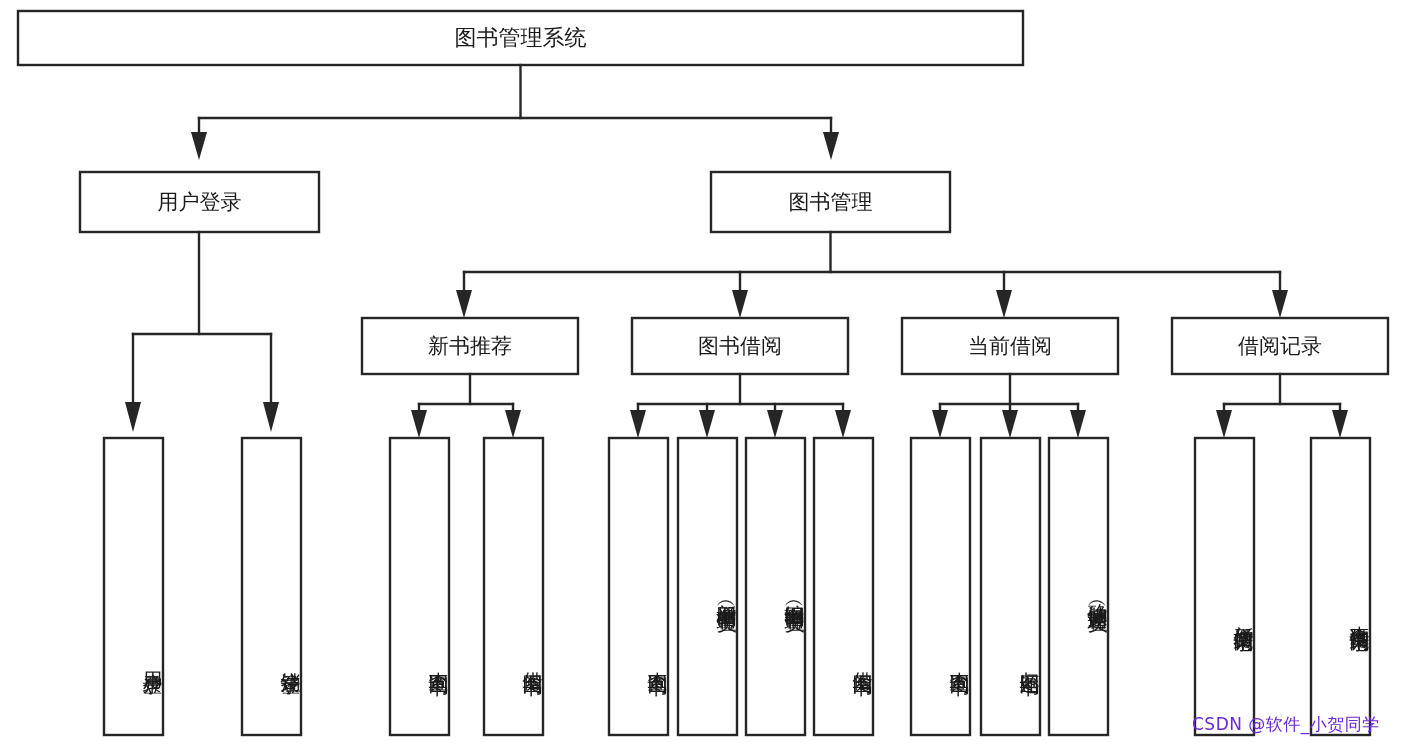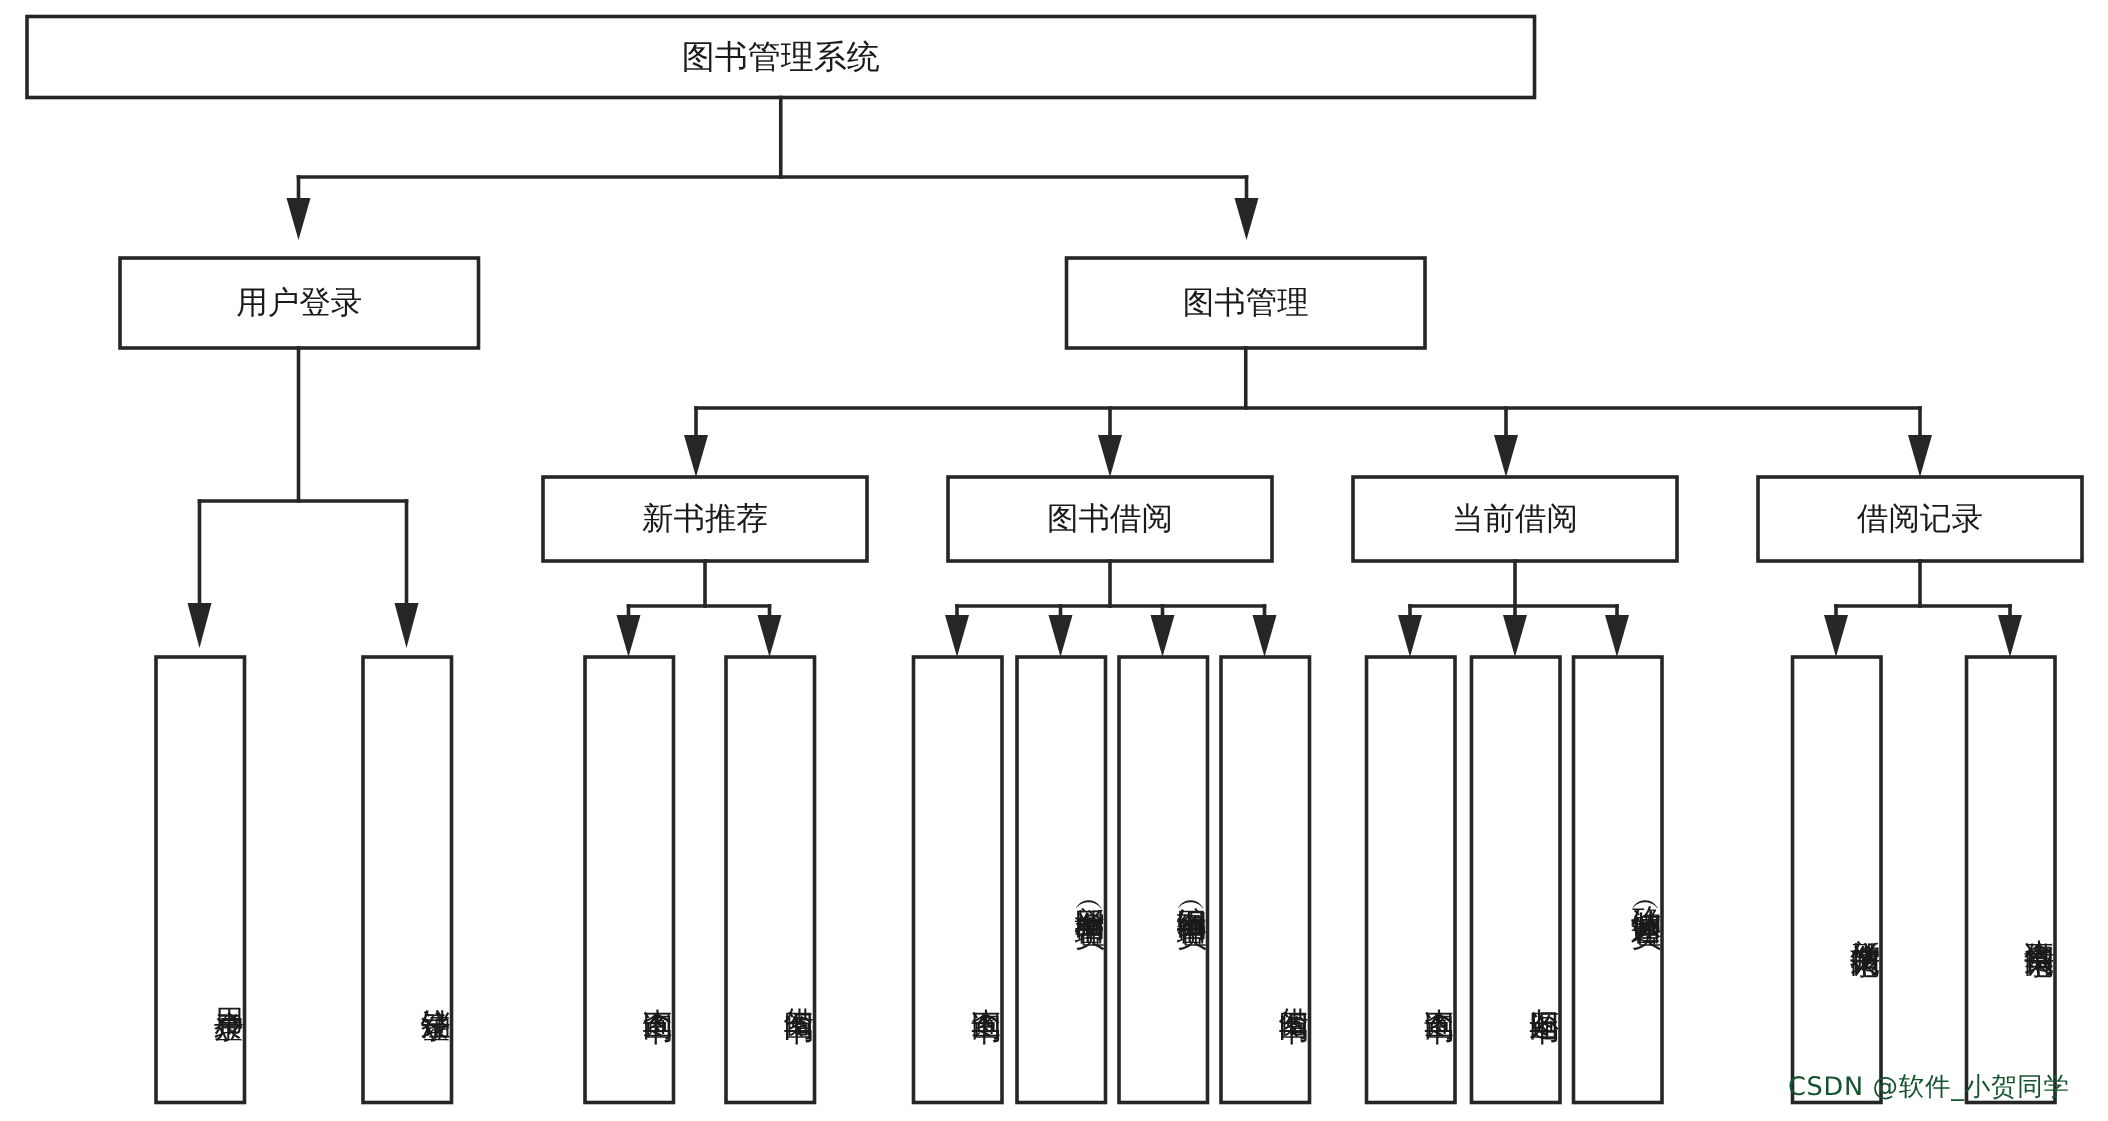--- a/index.html
+++ b/index.html
@@ -65,21 +65,21 @@
     text-align: center;
     display: flex;
     align-items: flex-start;
     justify-content: center;
     pointer-events: none;
   }
   .watermark {
     position: absolute;
     font-family: "DejaVu Sans", "Liberation Sans", sans-serif;
     font-size: 17px;
-    color: #14532d;
+    color: #6d28d9;
     white-space: nowrap;
     letter-spacing: 0.5px;
     text-align: center;
   }
 </style>
 </head>
 <body>
 
 <div id="diagram-root">
 

